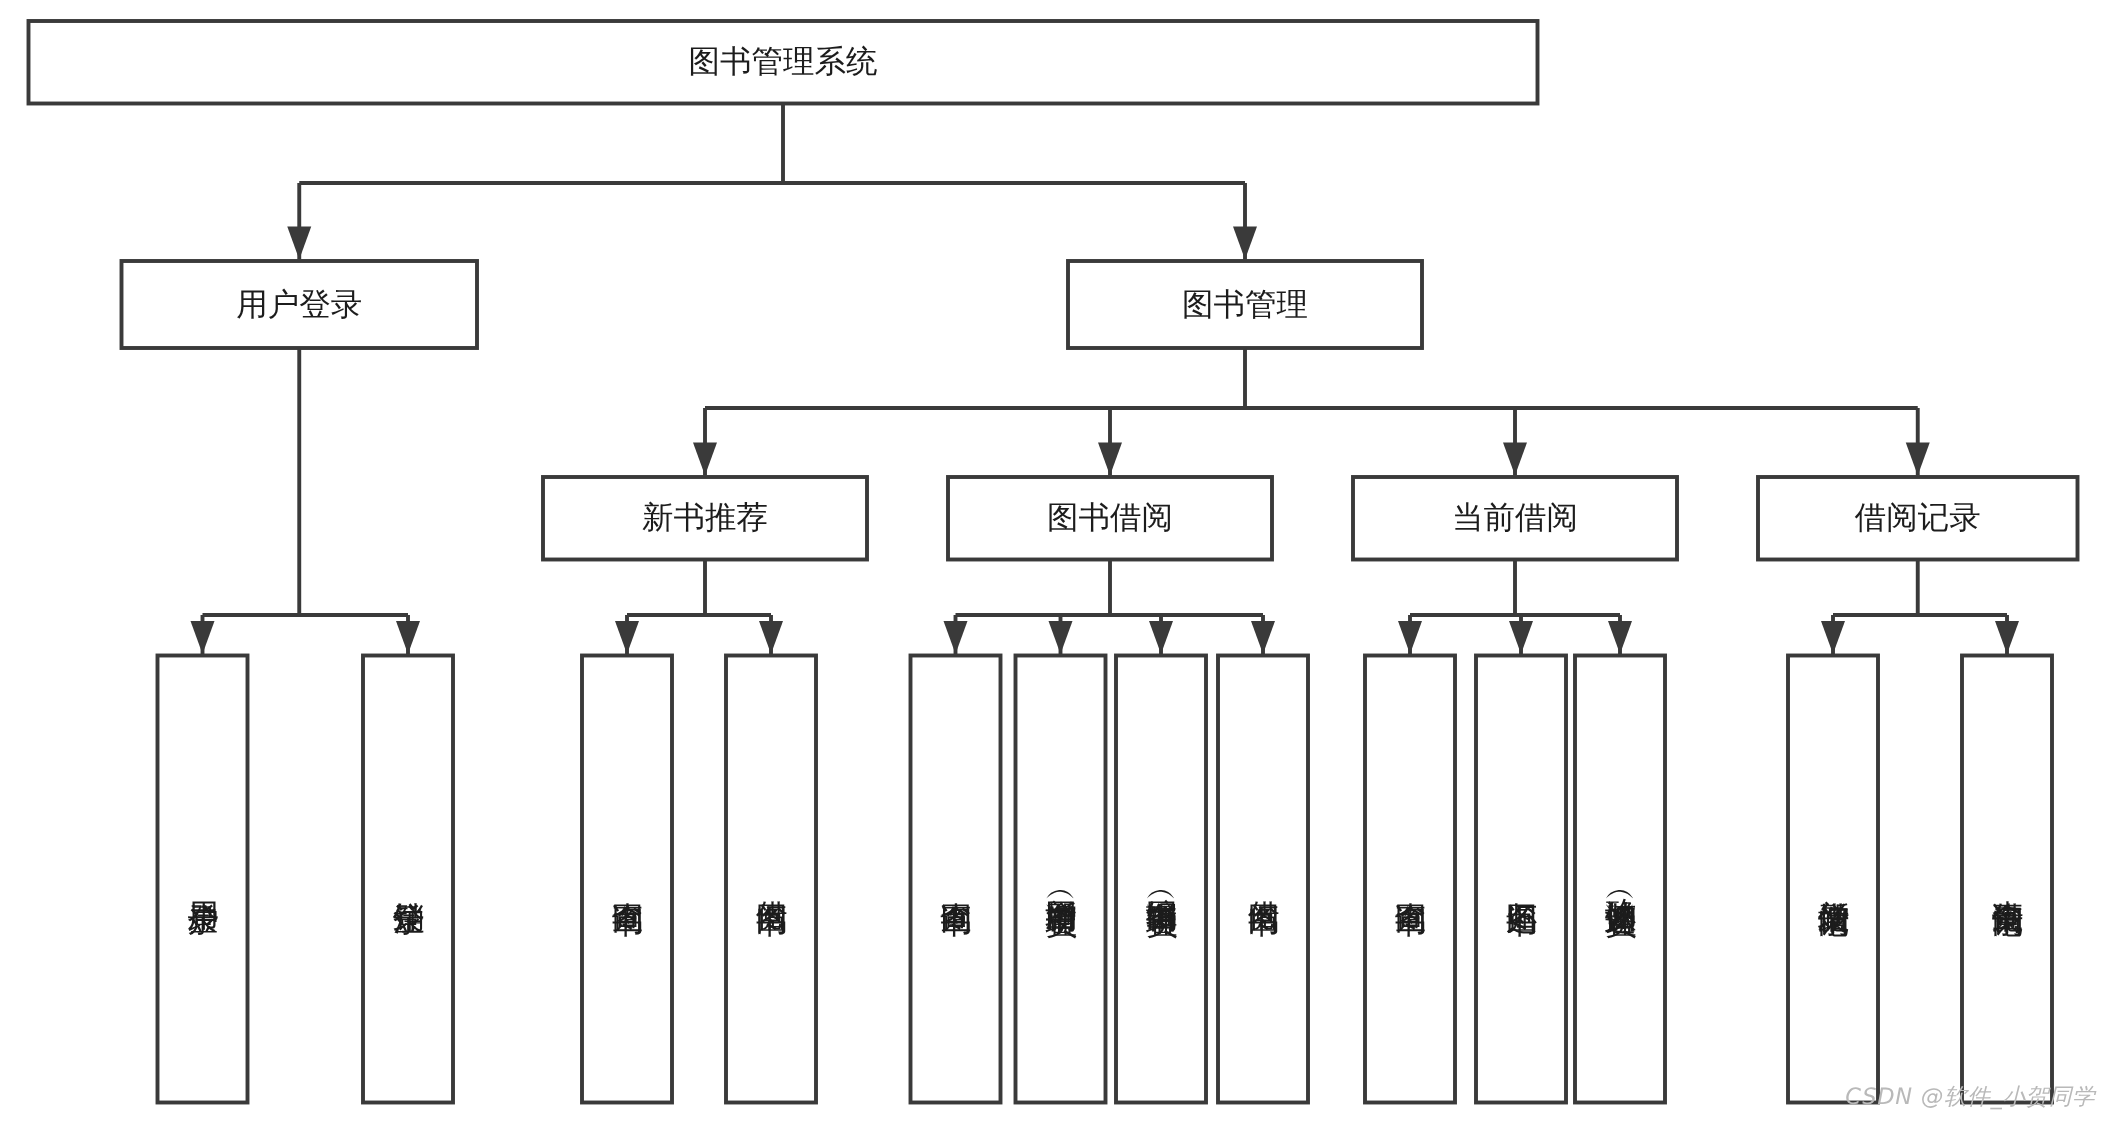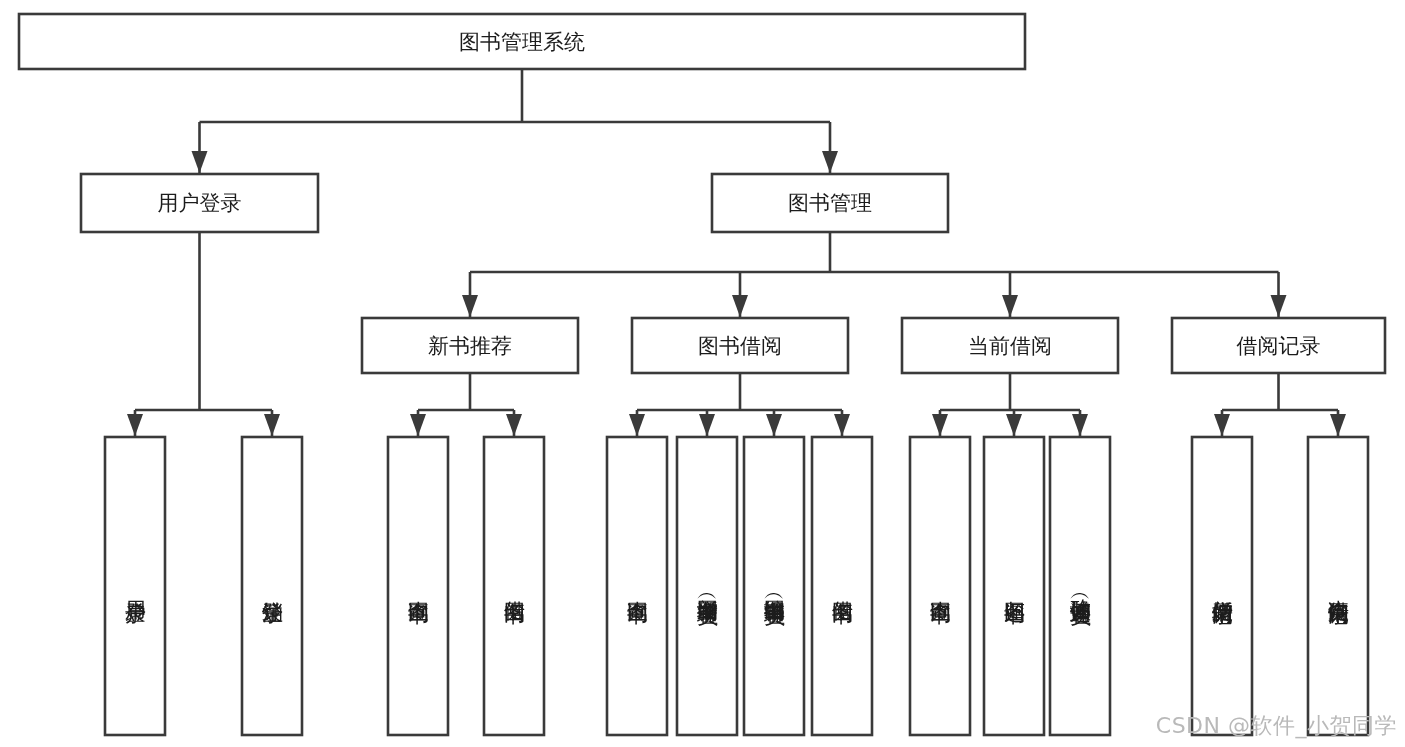--- a/index.html
+++ b/index.html
@@ -69,25 +69,26 @@
     display: flex;
     align-items: center;
     justify-content: center;
     white-space: nowrap;
   }
   #watermark {
     position: absolute;
     right: 8px;
     bottom: 6px;
     font-family: "DejaVu Sans", "Liberation Sans", sans-serif;
-    font-size: 22px;
+    font-size: 15px;
     color: #b9b9b9;
     letter-spacing: 0.5px;
     user-select: none;
     pointer-events: none;
+    font-style: italic;
   }
 </style>
 </head>
 <body>
 
 <div id="diagram-root">
   <svg class="tree" viewBox="0 0 1405 747" xmlns="http://www.w3.org/2000/svg">
     <g id="edges-layer">
         <line x1="522" y1="69" x2="522" y2="122" class="edge"></line>
         <line x1="199.5" y1="122" x2="830" y2="122" class="edge"></line>

